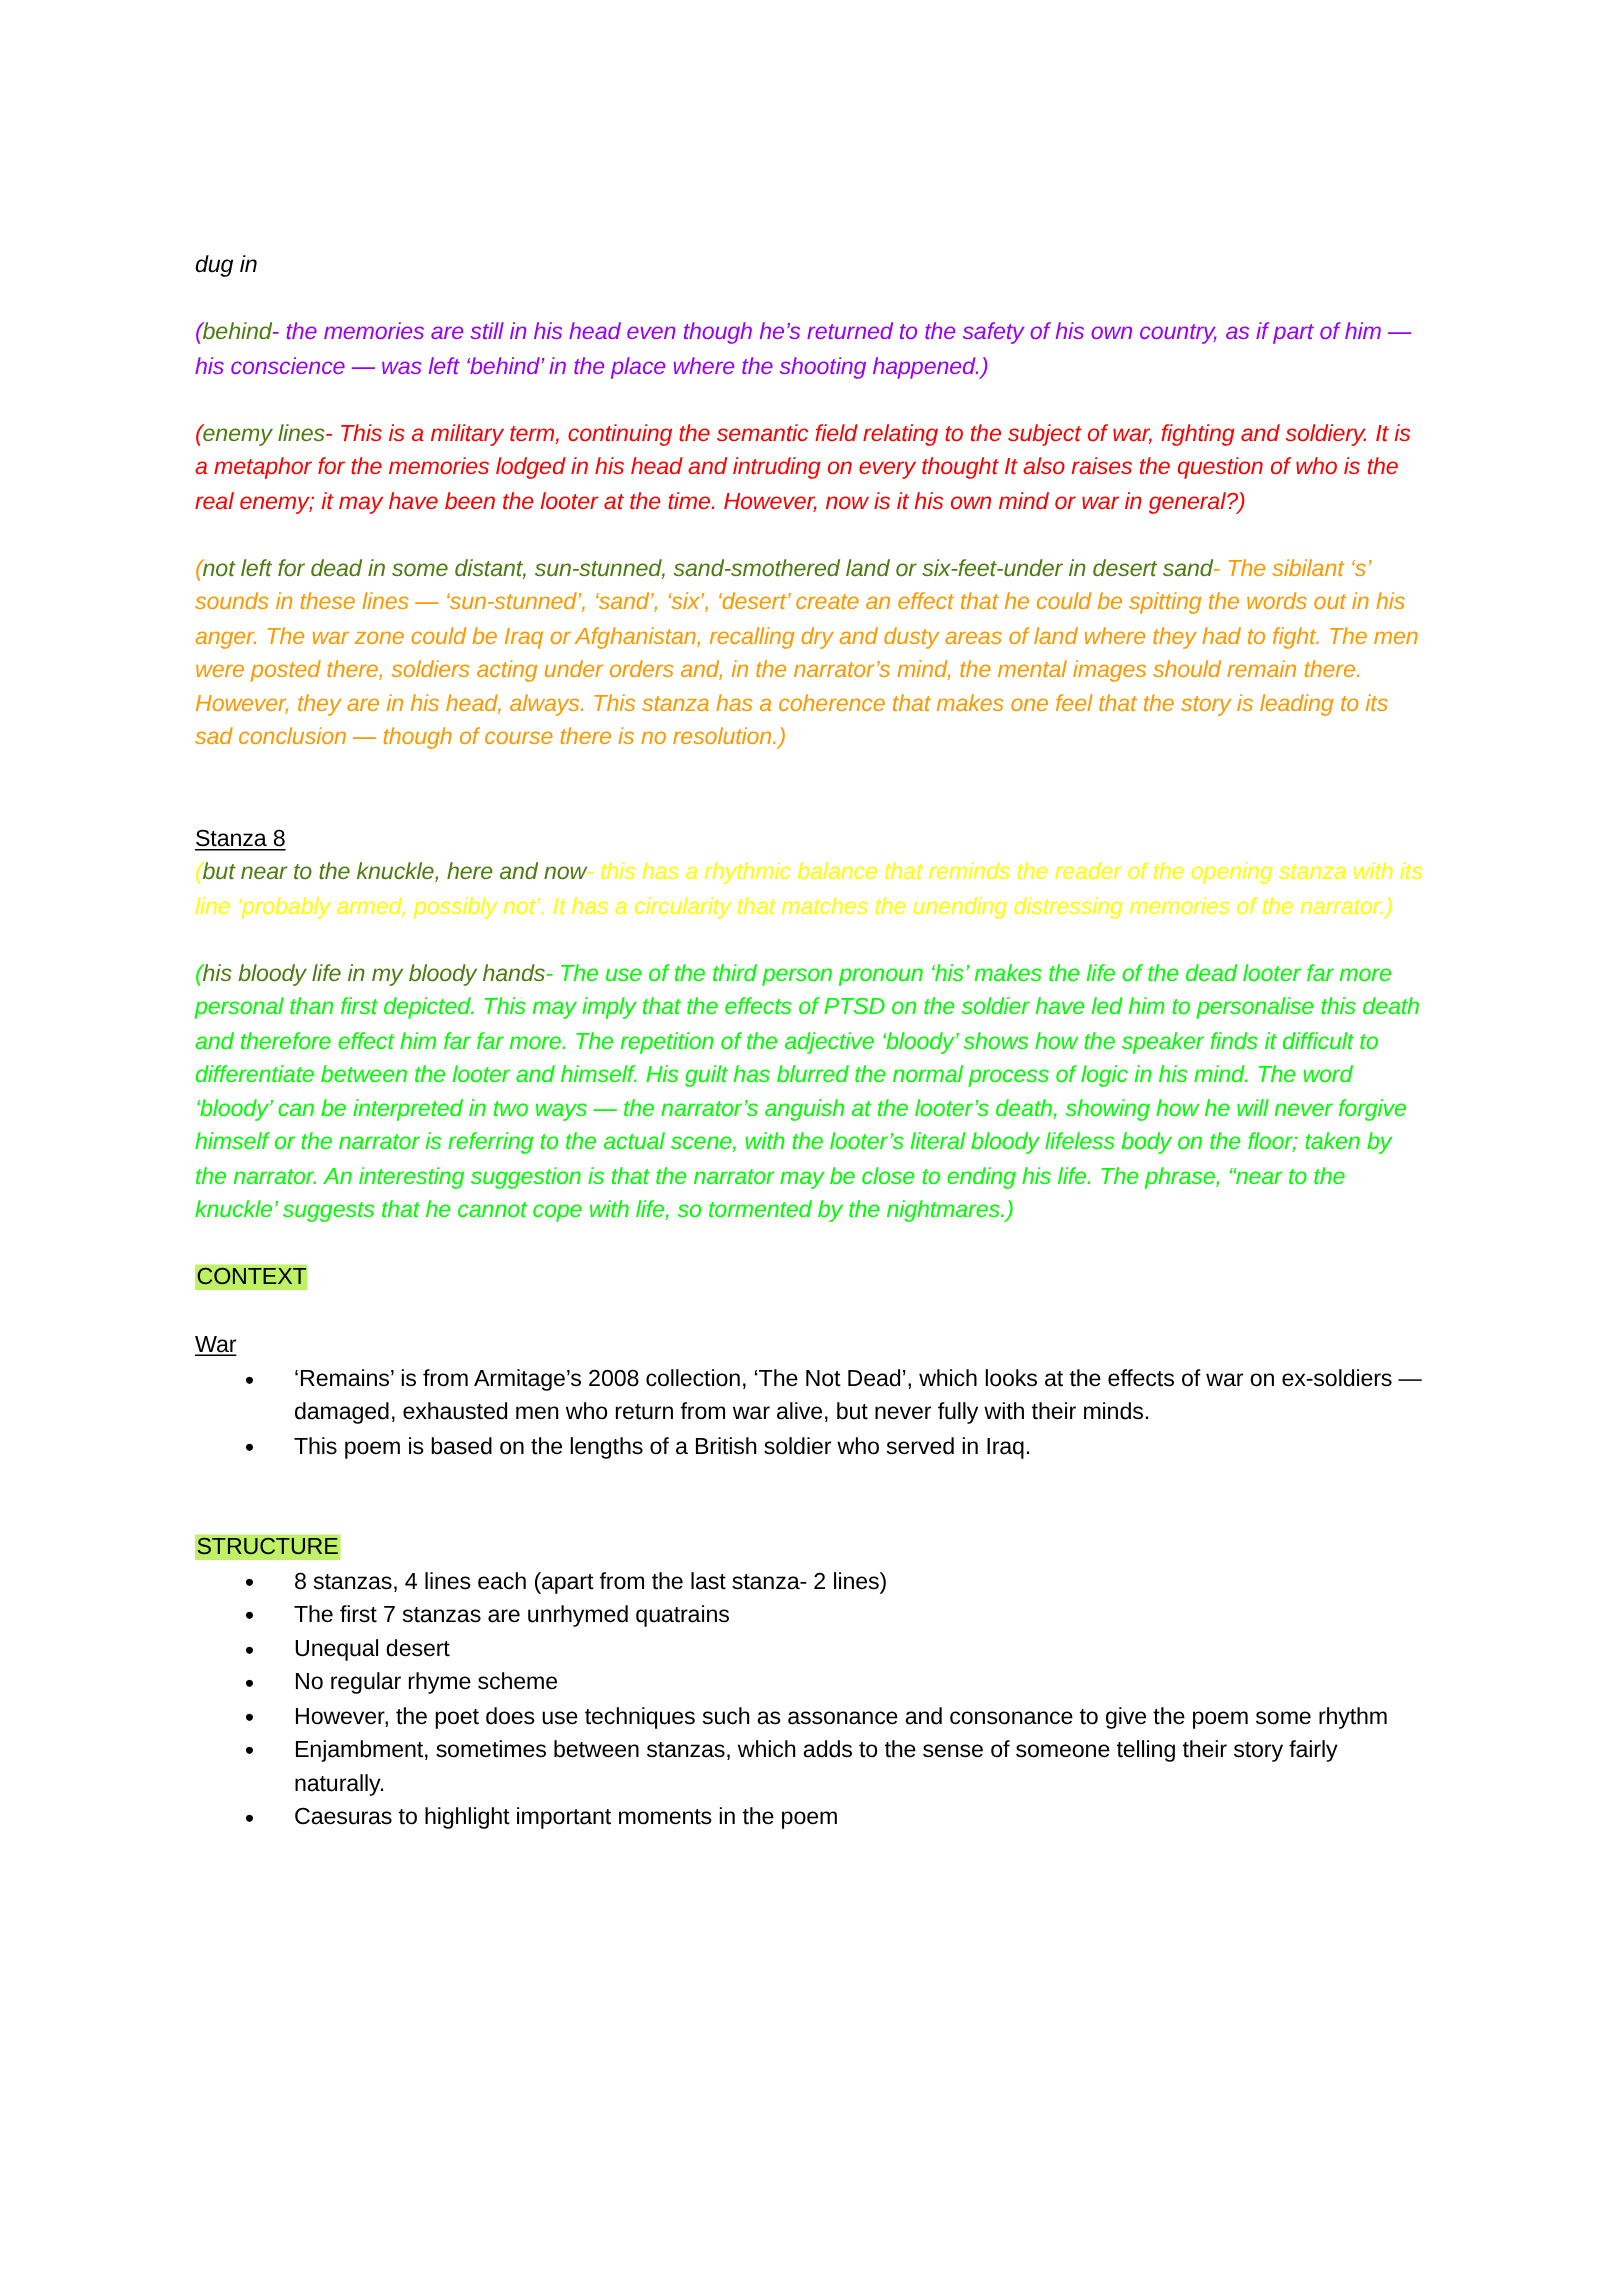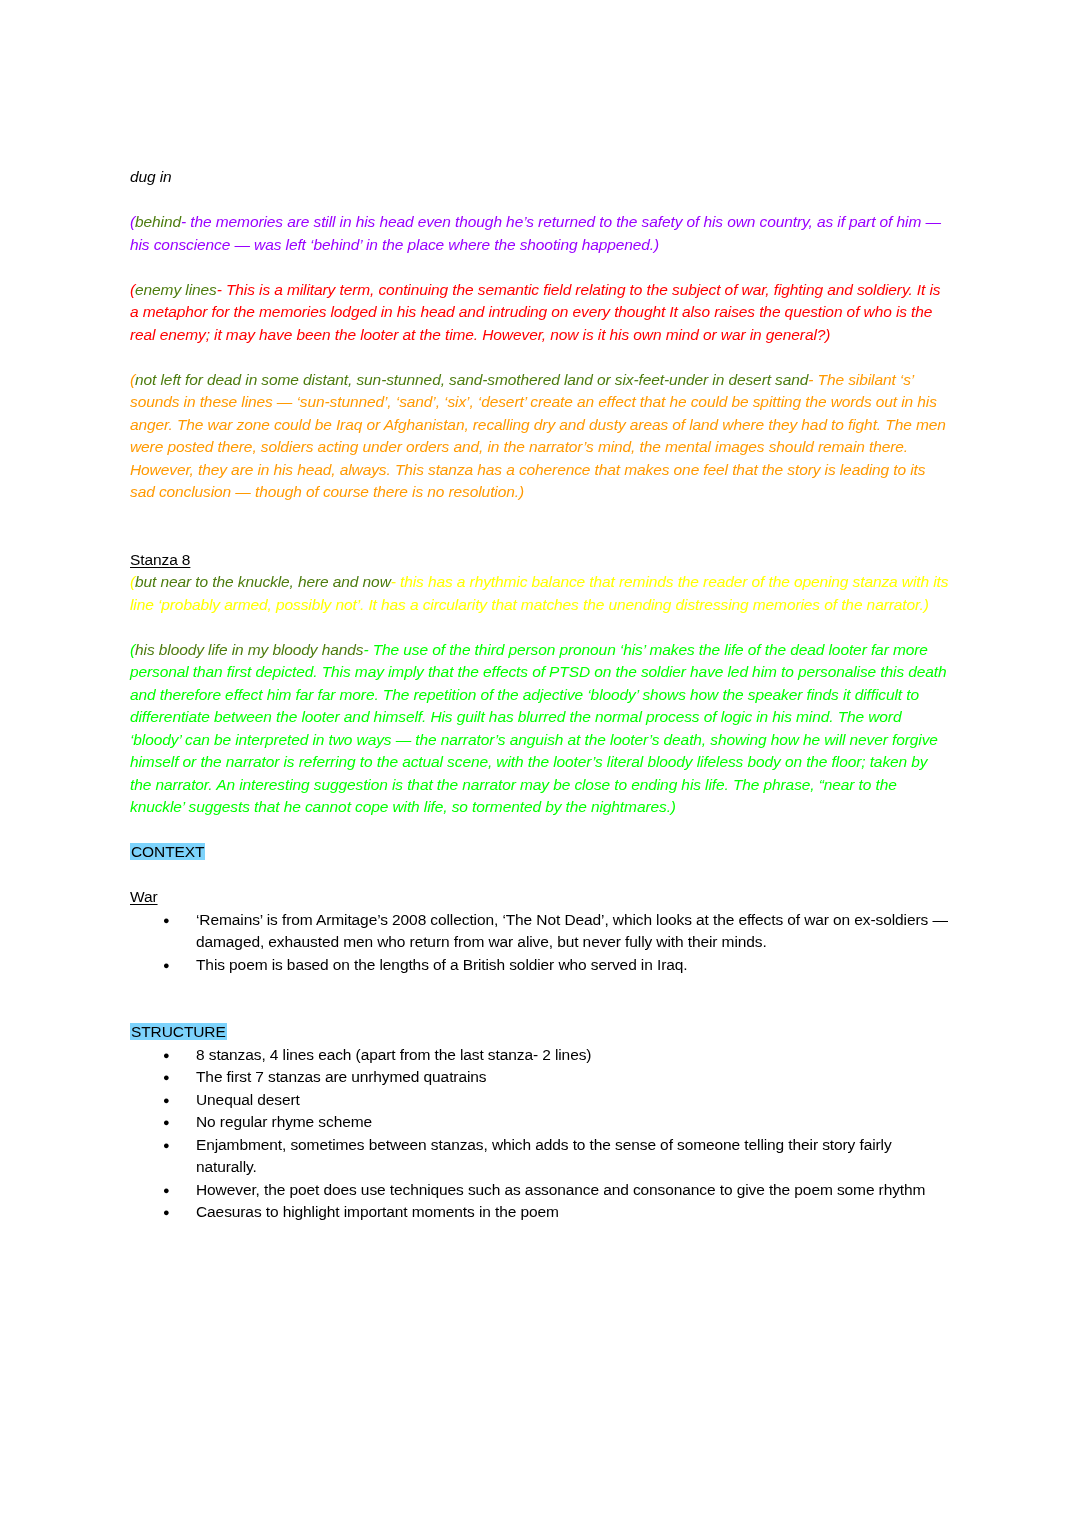--- a/index.html
+++ b/index.html
@@ -32,21 +32,21 @@
     .gap2 { height: 45px; }
     .it { font-style: italic; }
     .quote { color: #4d7c0f; font-style: italic; }
     .c-purple { color: #9900ff; }
     .c-red { color: #ff0000; }
     .c-orange { color: #ff9900; }
     .c-yellow { color: #ffff00; }
     .c-green { color: #00ff00; }
     .u { text-decoration: underline; text-underline-offset: 2px; }
     .hl {
-      background: #7dd3fc;
+      background: #bef264;
       color: #000000;
       padding: 0 1px;
     }
     ul.bullets {
       list-style: none;
       margin: 0;
       padding: 0 0 0 66px;
     }
     ul.bullets li {
       position: relative;
@@ -95,18 +95,18 @@
   <div class="gap"></div>
 
   <div class="gap"></div>
 
   <p class="p"><span class="hl">STRUCTURE</span></p>
   <ul class="bullets">
     <li>8 stanzas, 4 lines each (apart from the last stanza- 2 lines)</li>
     <li>The first 7 stanzas are unrhymed quatrains</li>
     <li>Unequal desert</li>
     <li>No regular rhyme scheme</li>
+    <li>However, the poet does use techniques such as assonance and consonance to give the poem some rhythm</li>
     <li>Enjambment, sometimes between stanzas, which adds to the sense of someone telling their story fairly naturally.</li>
-    <li>However, the poet does use techniques such as assonance and consonance to give the poem some rhythm</li>
     <li>Caesuras to highlight important moments in the poem</li>
   </ul>
 
 </div>
 
 </body></html>

